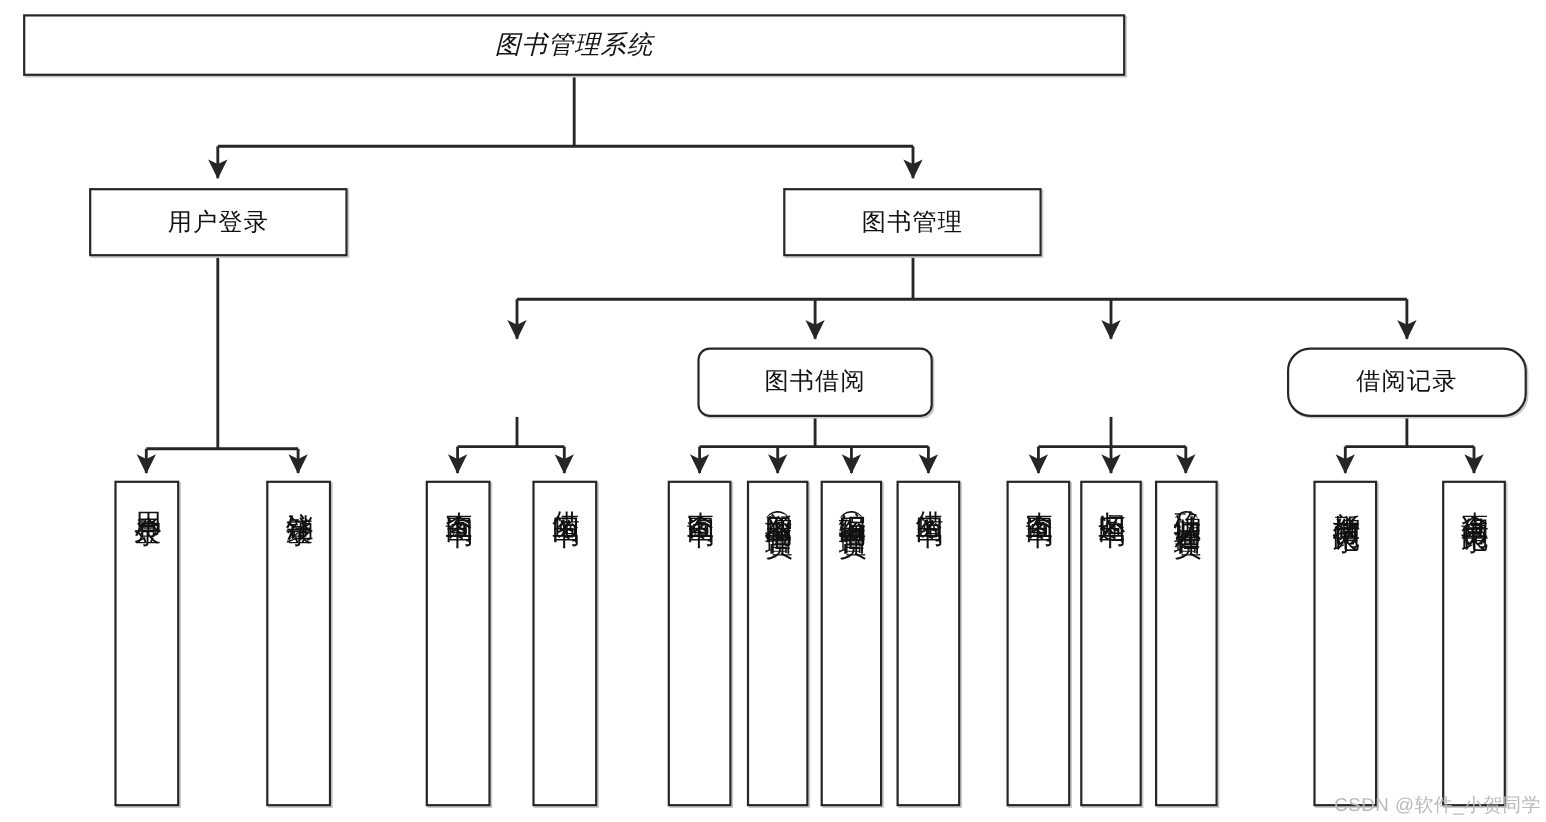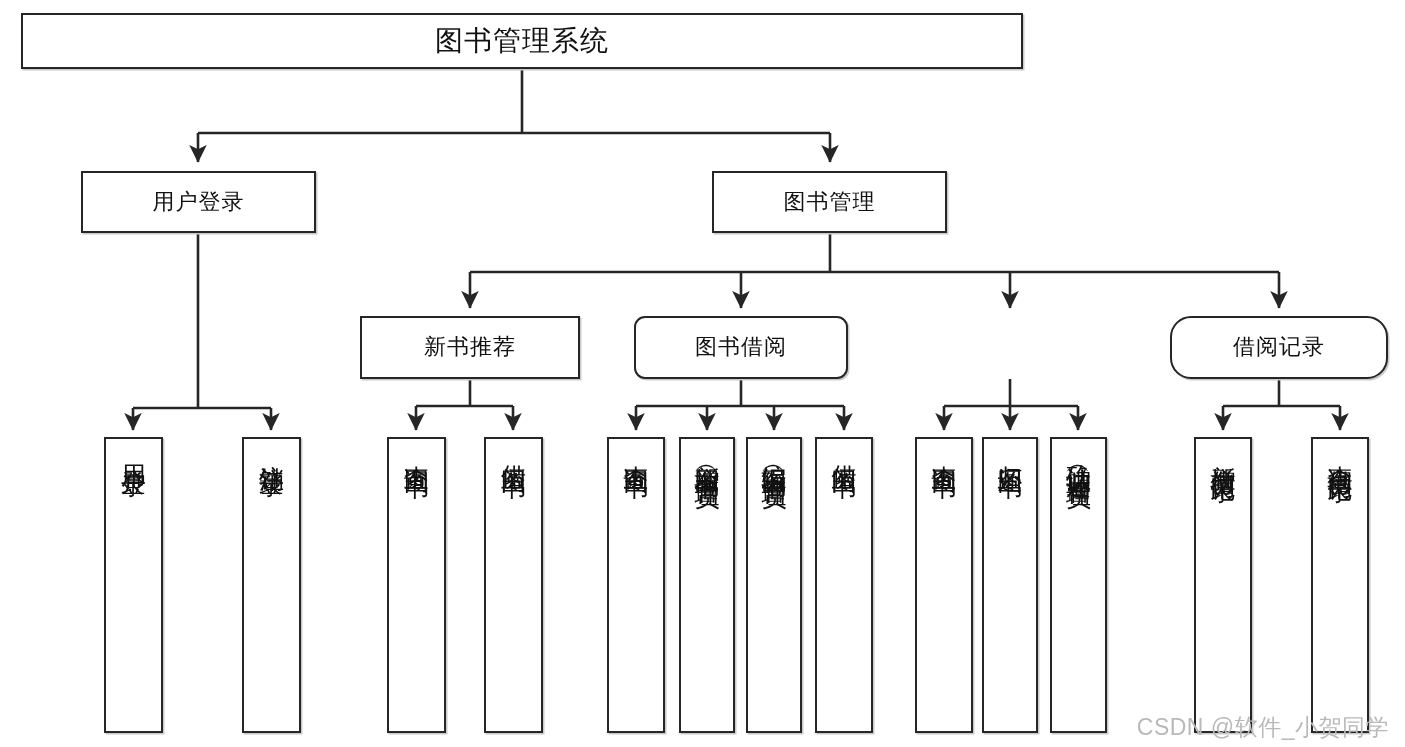--- a/index.html
+++ b/index.html
@@ -37,40 +37,40 @@
     display:block;
     line-height:1.02;
     white-space:nowrap;
     letter-spacing:0.5px;
   }
   
   .node.h .lbl{
     font-size:22px;
     letter-spacing:1px;
   }
-  .node.root .lbl{ font-size:28px; }
+  .node.root .lbl{ font-size:23px;font-style:italic; }
   
   .node.v{
     align-items:flex-start;
     justify-content:center;
     padding-top:6px;
   }
   .node.v .lbl{
     writing-mode:vertical-rl;
     text-orientation:upright;
     font-size:25px;
     line-height:1.0;
     letter-spacing:3px;
     white-space:nowrap;
   }
   .watermark{
     position:absolute;
-    right:16px;
+    right:4px;
     bottom:4px;
-    font-size:23px;
+    font-size:17px;
     color:#b9b9b9;
     letter-spacing:0.5px;
     z-index:5;
     white-space:nowrap;
   }
 </style>
 </head>
 <body>
 
 <div id="diagram">
@@ -129,23 +129,20 @@
     <span class="lbl">图书管理系统</span>
   </div>
 
   <div class="node h" style="left:81px; top:171px; width:235px; height:62px;">
     <span class="lbl">用户登录</span>
   </div>
   <div class="node h" style="left:712px; top:171px; width:235px; height:62px;">
     <span class="lbl">图书管理</span>
   </div>
 
-  <div class="node h" style="left:360px; top:316px; width:220px; height:63px;">
-    <span class="lbl">新书推荐</span>
-  </div>
   <div class="node h" style="left:634px; top:316px; width:214px; height:63px;border-radius:11px;">
     <span class="lbl">图书借阅</span>
   </div>
   <div class="node h" style="left:1170px; top:316px; width:218px; height:63px;border-radius:21px;">
     <span class="lbl">借阅记录</span>
   </div>
 
   <div class="node v" style="left:104px; top:437px; width:59px; height:296px;">
     <span class="lbl">用户登录</span>
   </div>

